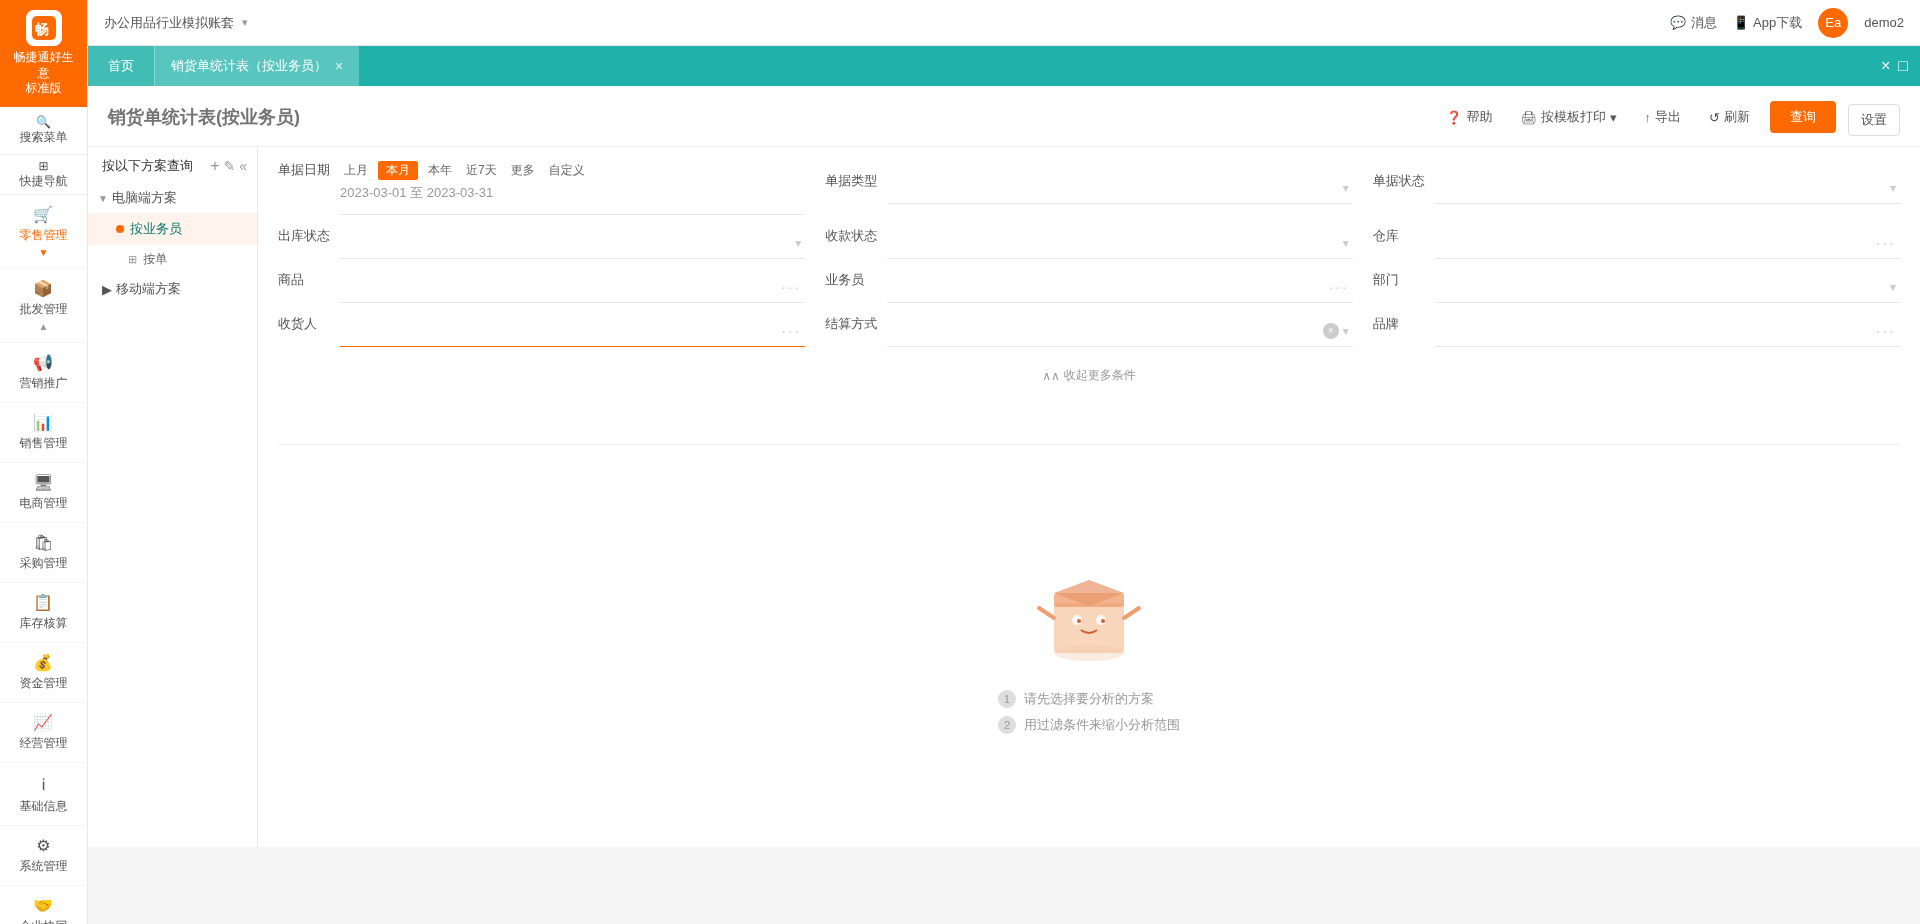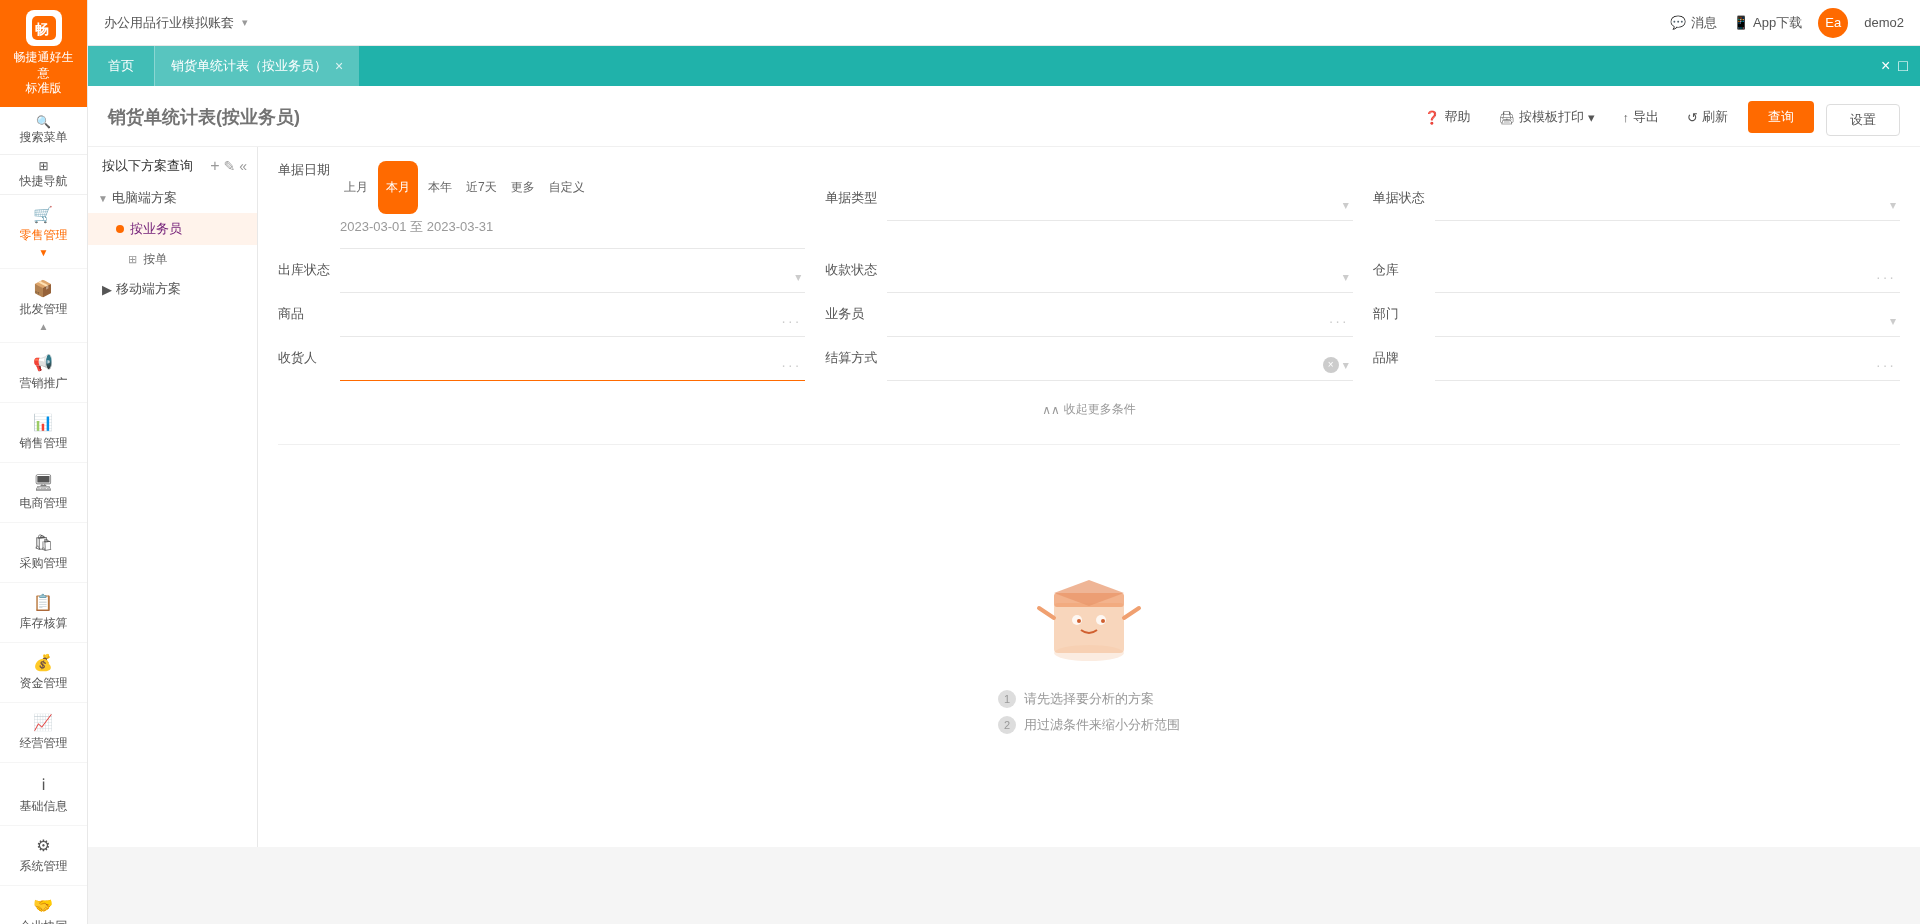--- a/index.html
+++ b/index.html
@@ -258,21 +258,21 @@
     .scheme-item {
       padding: 7px 14px 7px 28px;
       font-size: 13px;
       cursor: pointer;
       display: flex;
       align-items: center;
       gap: 6px;
       color: #333;
     }
     .scheme-item.active {
-      color: #701a75;
+      color: #0f766e;
       background: #fff3eb;
     }
     .scheme-item .active-dot {
       width: 8px;
       height: 8px;
       border-radius: 50%;
       background: #ff6a00;
       display: inline-block;
     }
     .scheme-sub-item {
@@ -361,22 +361,22 @@
     .date-tab {
       font-size: 12px;
       color: #666;
       cursor: pointer;
       padding: 1px 4px;
       border-radius: 2px;
     }
     .date-tab.active {
       background: #ff6a00;
       color: #fff;
-      border-radius: 8px;
-      padding: 18px 8px;
+      border-radius: 2px;
+      padding: 1px 8px;
     }
     .date-range {
       font-size: 13px;
       color: #999;
       border-bottom: 1px solid #e8e8e8;
       padding-bottom: 12px;
     }
 
     
     .collapse-bar {
@@ -448,21 +448,21 @@
       padding: 7px 20px;
       font-size: 13px;
       cursor: pointer;
       white-space: nowrap;
     }
     .settings-btn {
       background: #fff;
       color: #555;
       border: 1px solid #ddd;
       border-radius: 4px;
-      padding: 6px 23px;
+      padding: 6px 12px;
       font-size: 13px;
       cursor: pointer;
       white-space: nowrap;
       margin-top: 6px;
     }
   </style>
 </head>
 <body>
 
 <div class="sidebar">

